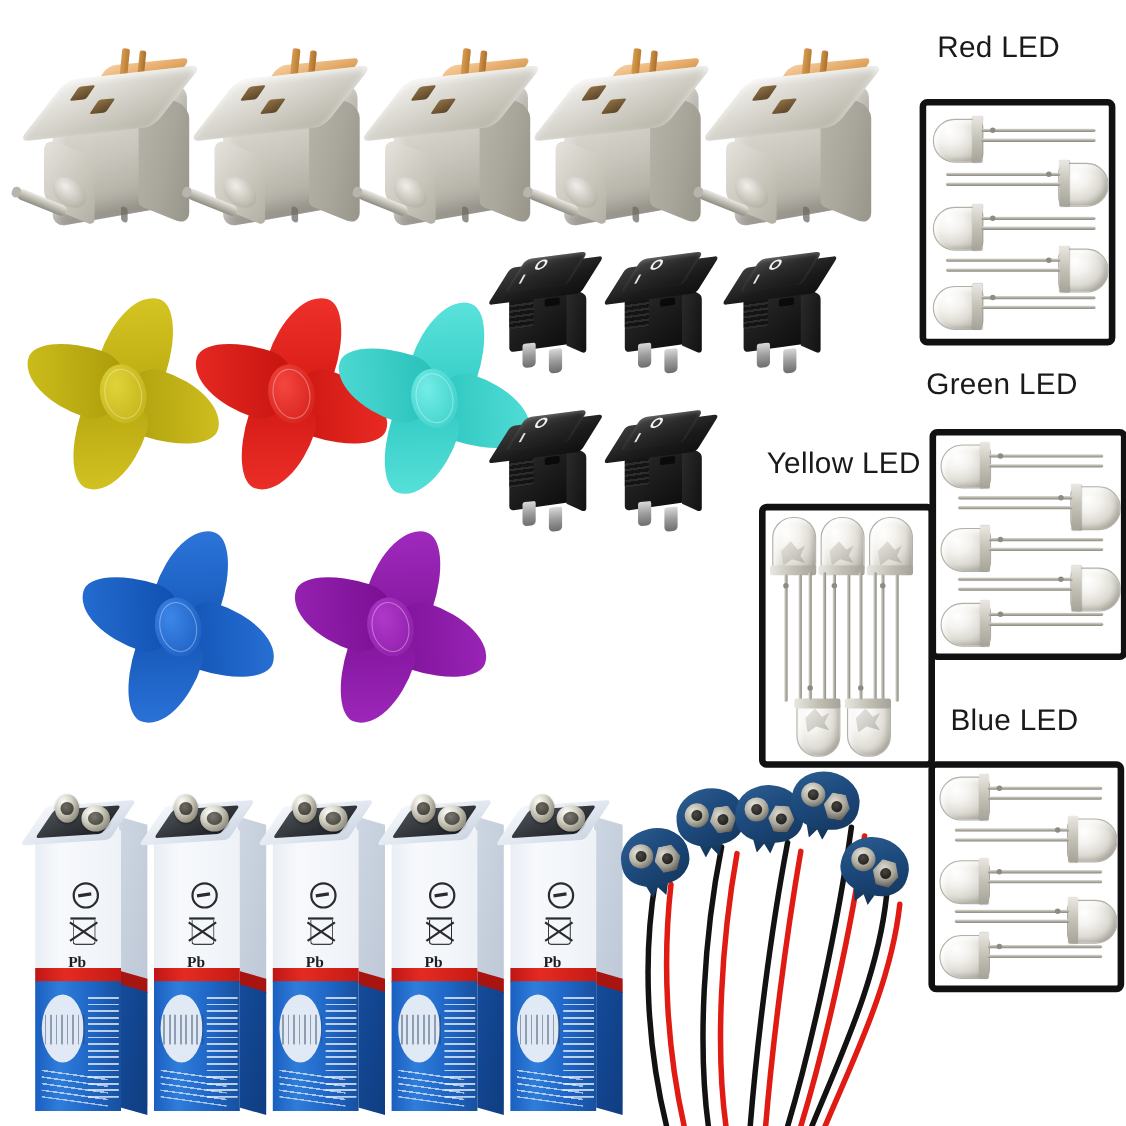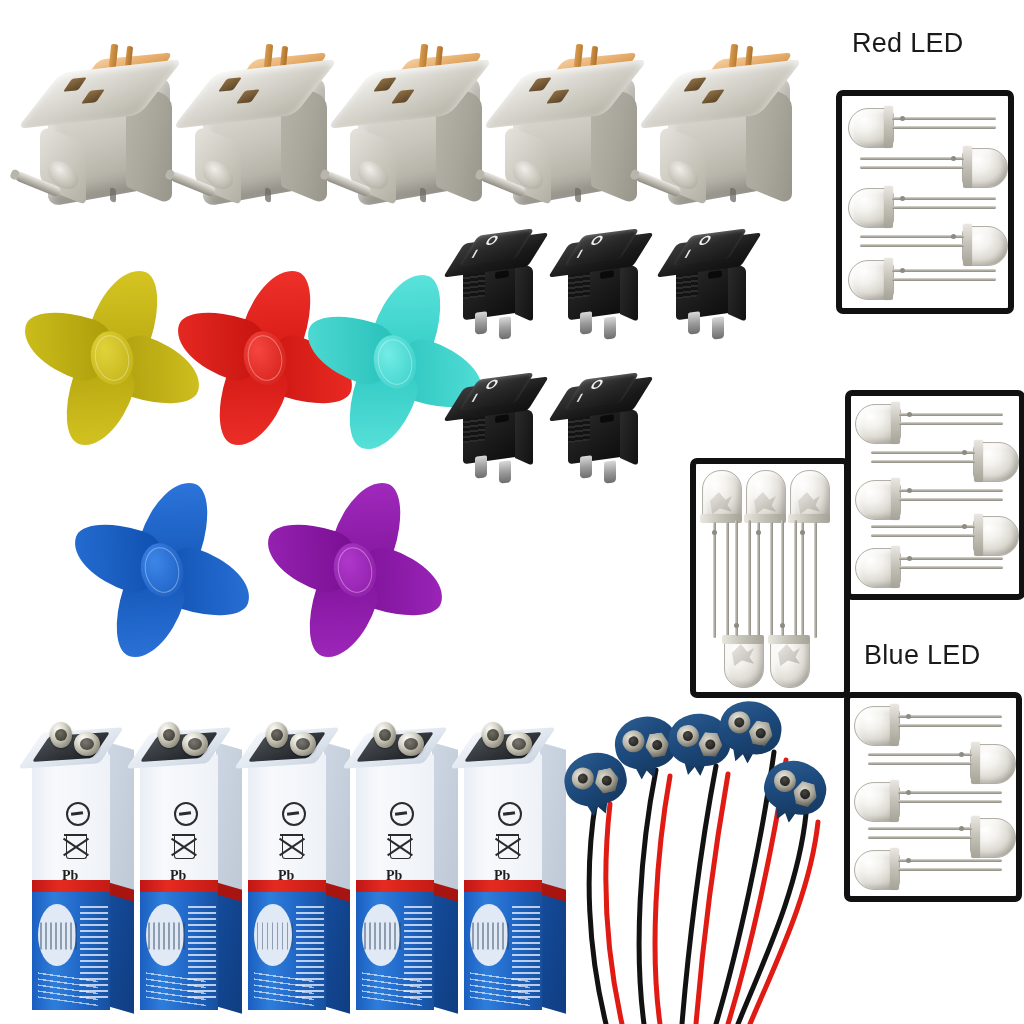--- a/index.html
+++ b/index.html
@@ -792,20 +792,21 @@
     <div class="ledh r" style="left:6px;top:162px;">
       <div class="dome"></div>
       <div class="guts"></div>
       <div class="flange"></div>
       <div class="leg a"></div>
       <div class="leg b"></div>
       <div class="kink"></div>
     </div>
   </div>
 
+  <div class="ledlabel" style="left:842px;top:334px;">Green LED</div>
   <div class="ledbox" style="left:845px;top:390px;width:168px;height:198px;">
     <div class="ledh r" style="left:4px;top:6px;">
       <div class="dome"></div>
       <div class="guts"></div>
       <div class="flange"></div>
       <div class="leg a"></div>
       <div class="leg b"></div>
       <div class="kink"></div>
     </div>
     <div class="ledh l" style="right:0px;top:44px;">
@@ -835,20 +836,21 @@
     <div class="ledh r" style="left:4px;top:150px;">
       <div class="dome"></div>
       <div class="guts"></div>
       <div class="flange"></div>
       <div class="leg a"></div>
       <div class="leg b"></div>
       <div class="kink"></div>
     </div>
   </div>
 
+  <div class="ledlabel" style="left:697px;top:406px;">Yellow  LED</div>
   <div class="ledbox" style="left:690px;top:458px;width:148px;height:228px;">
     <div class="ledv u" style="left:4px;top:6px;">
       <div class="dome"></div>
       <div class="guts"></div>
       <div class="flange"></div>
       <div class="leg a"></div>
       <div class="leg b"></div>
       <div class="kink"></div>
     </div>
     <div class="ledv u" style="left:48px;top:6px;">

